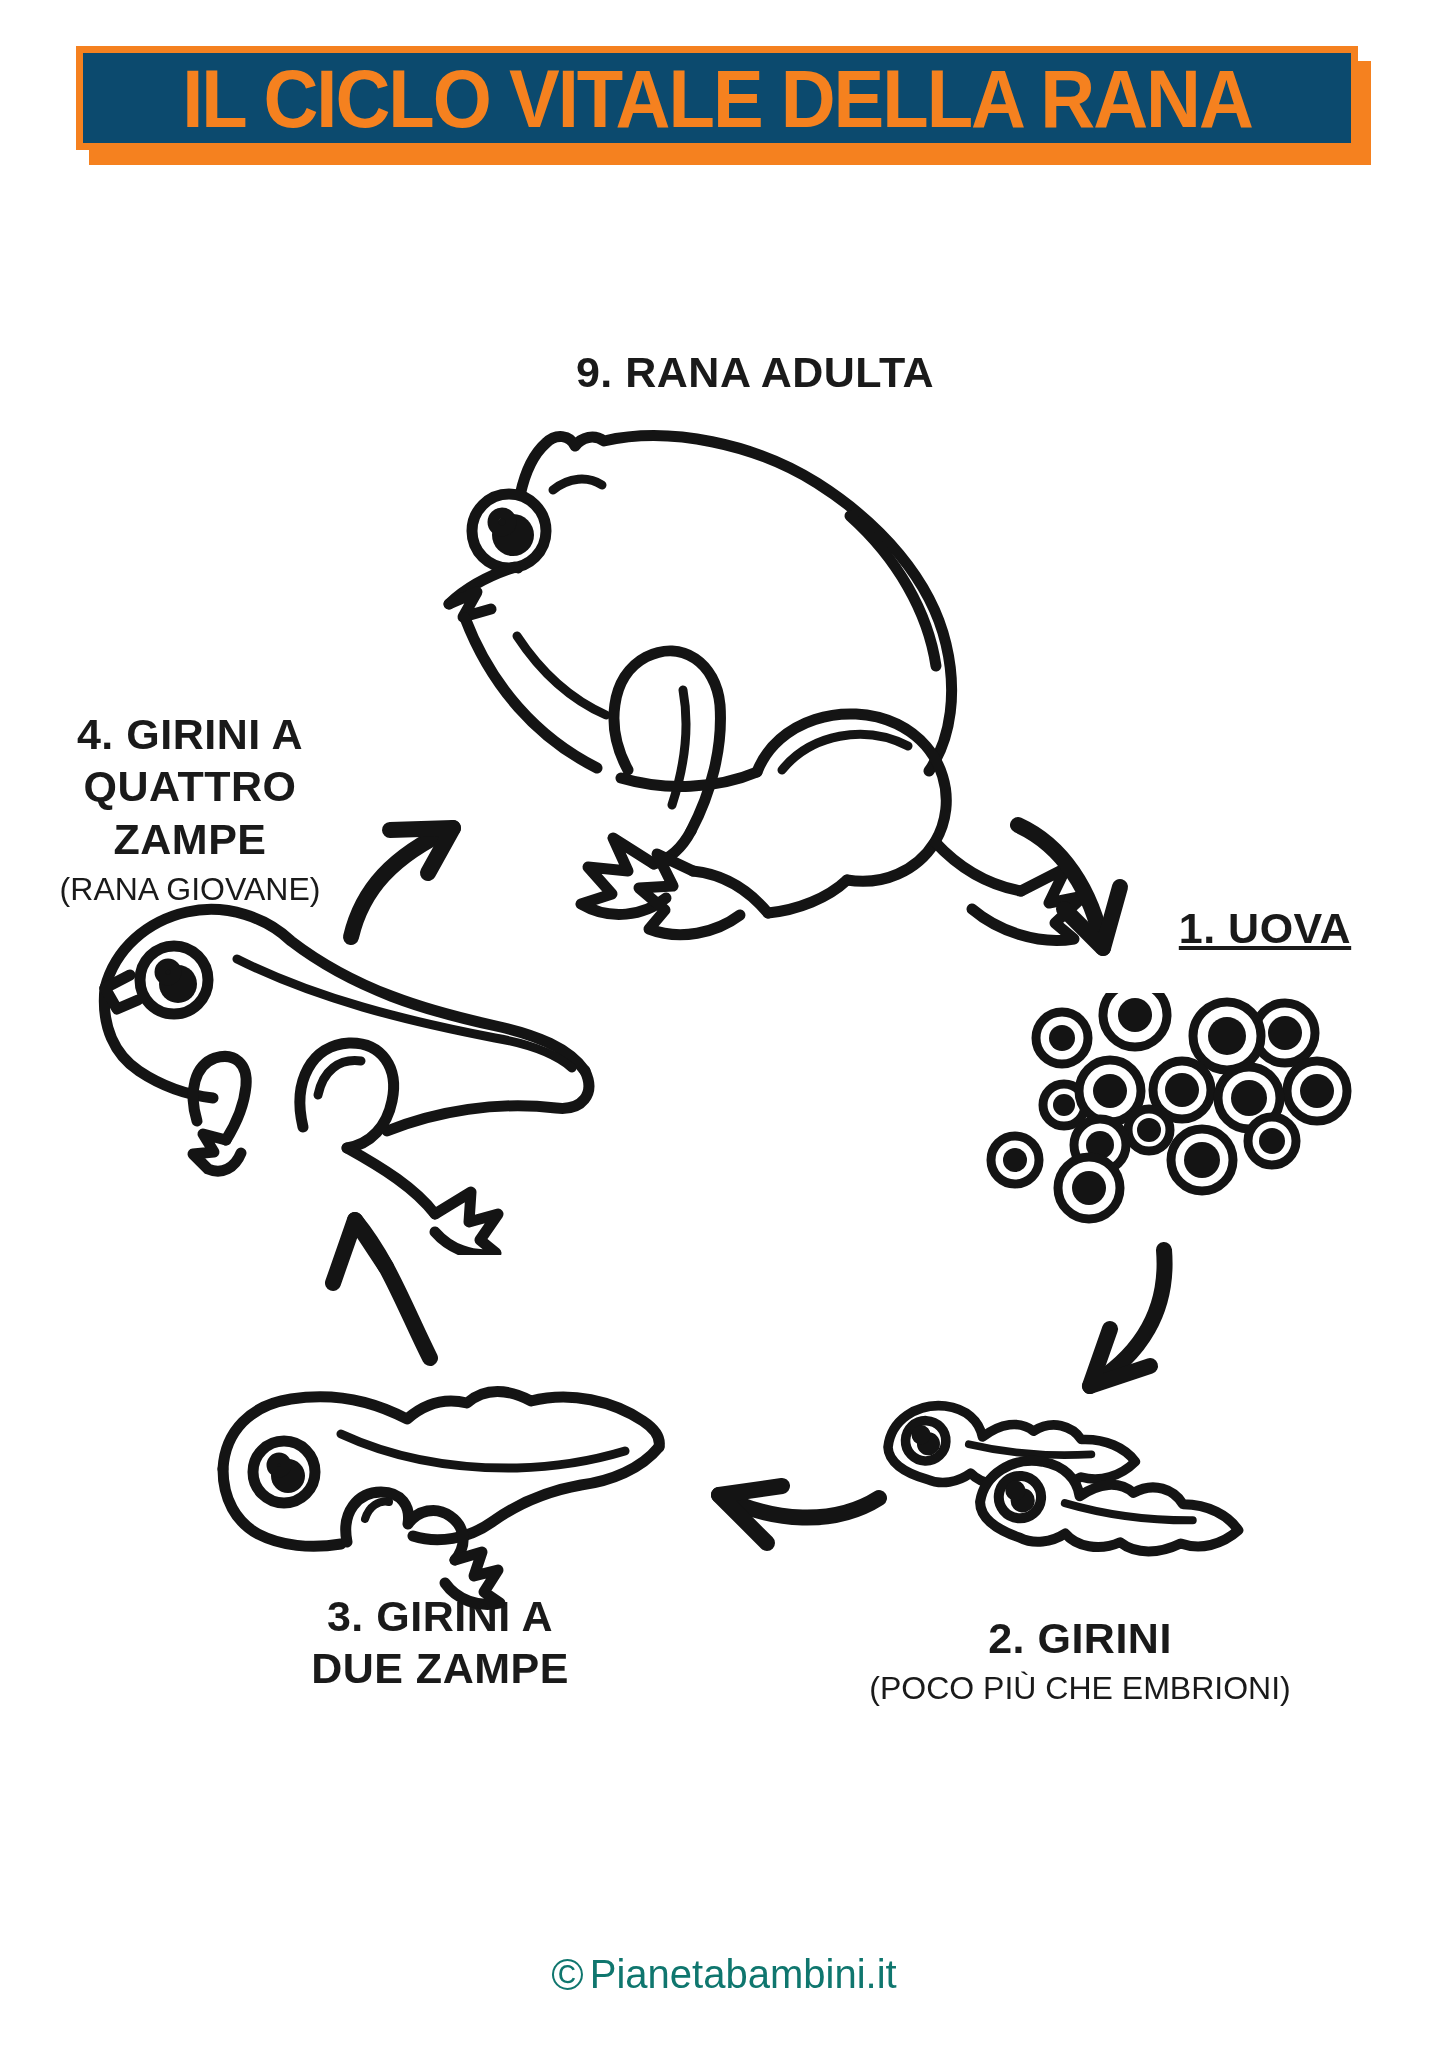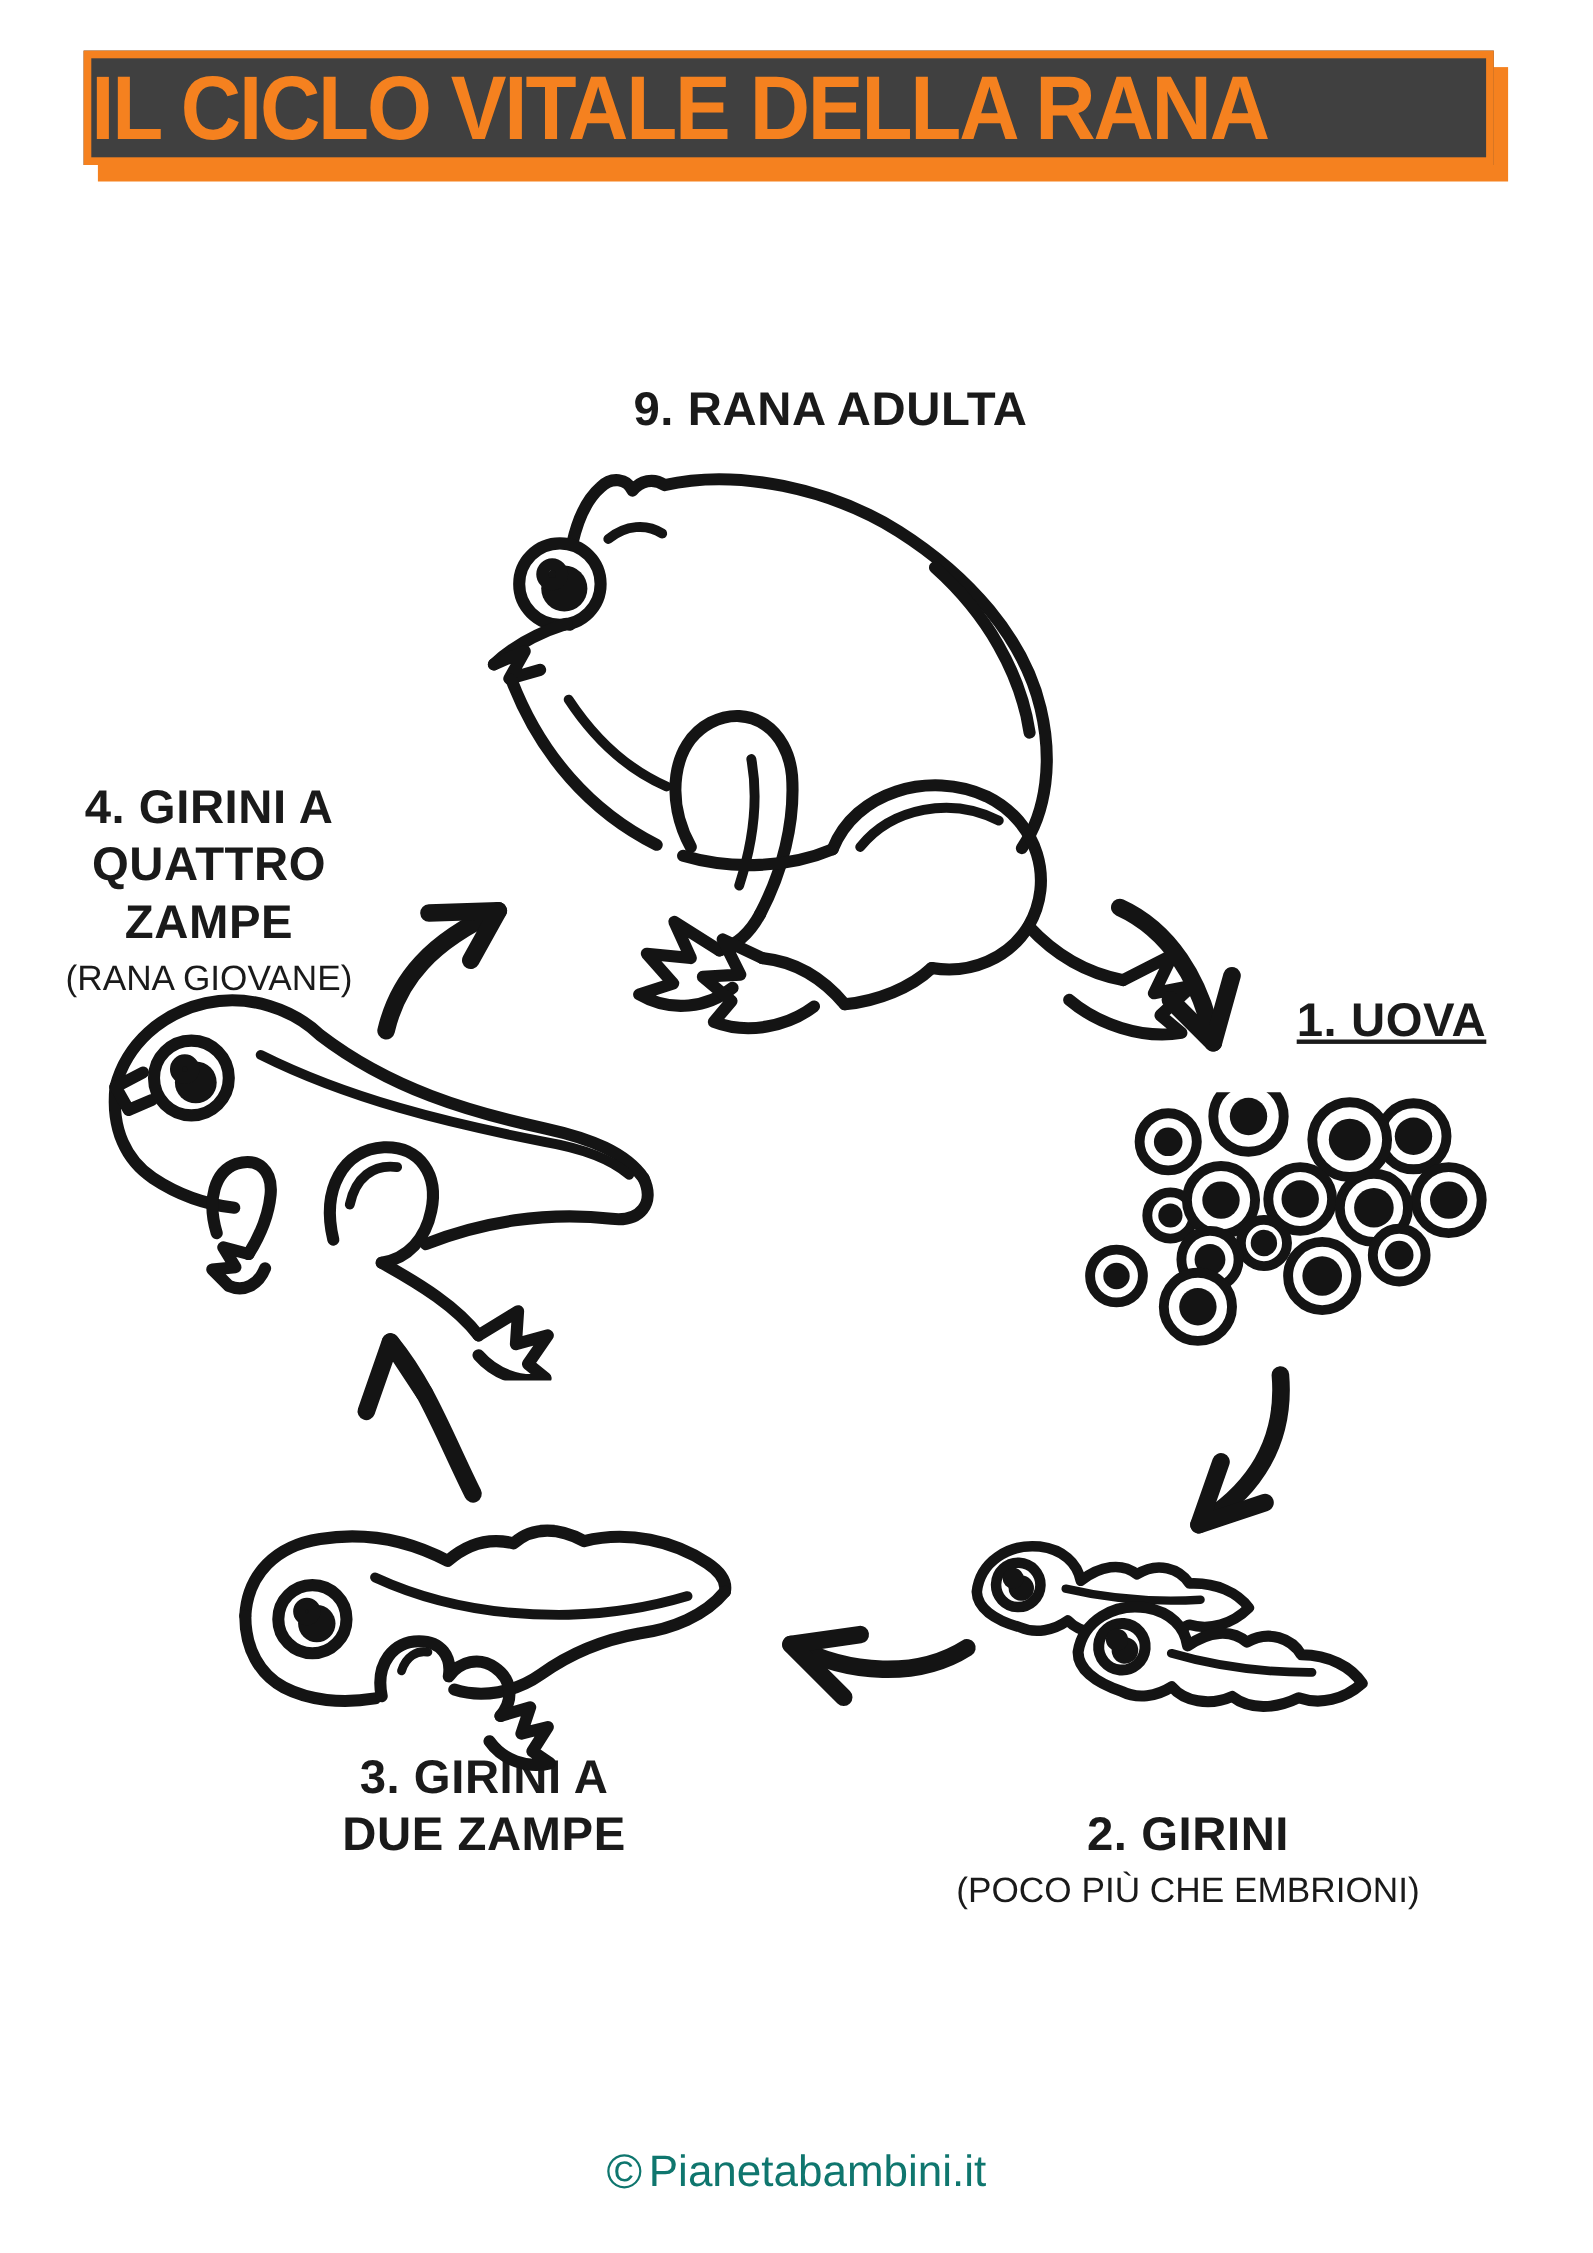--- a/index.html
+++ b/index.html
@@ -5,35 +5,35 @@
   :root { --accent:#F5811F; --ink:#1A1A1A; }
   * { margin:0; padding:0; box-sizing:border-box; }
   html,body { background:#ffffff; }
   .page {
     position:relative; width:1448px; height:2048px; background:#ffffff;
     overflow:hidden; font-family:"Liberation Sans", sans-serif; color:var(--ink);
   }
   
   .title-box {
     position:absolute; left:76px; top:46px; width:1282px; height:104px;
-    background:#404040; border:7px solid var(--accent);
+    background:#0c4a6e; border:7px solid var(--accent);
     box-shadow:13px 15px 0 var(--accent);
-    display:flex; align-items:center; 
+    display:flex; align-items:center; justify-content:center;
   }
   .title-text {
     font-size:76px; font-weight:bold; letter-spacing:-2px; color:var(--accent);
     white-space:nowrap; transform:scaleY(1.08);
   }
   
   .stage { position:absolute; text-align:center; }
   .stage-label { font-size:43px; font-weight:bold; line-height:1.22; letter-spacing:0.5px; }
   .stage-sub { font-size:32px; font-weight:normal; line-height:1.25; white-space:nowrap; margin-top:4px; }
   .st-rana-adulta { left:455px; top:346px; width:600px; white-space:nowrap; }
   .st-uova { left:1135px; top:902px; width:260px; white-space:nowrap;text-decoration:underline; }
-  .st-girini { left:855px; top:1612px; width:450px;margin-top:30px; }
+  .st-girini { left:855px; top:1612px; width:450px; }
   .st-due-zampe { left:280px; top:1590px; width:320px; }
   .st-quattro-zampe { left:25px; top:708px; width:330px; }
   
   .art { position:absolute; }
   .art svg { display:block; width:100%; height:100%; }
   .art-frog { left:425px; top:418px; width:660px; height:545px; }
   .art-eggs { left:952px; top:993px; width:400px; height:250px; }
   .art-tadpole1 { left:872px; top:1396px; width:288px; height:144px; transform:rotate(2deg); }
   .art-tadpole2 { left:962px; top:1455px; width:302px; height:151px; transform:rotate(5deg); }
   .art-two-legs { left:195px; top:1363px; width:490px; height:250px; }

